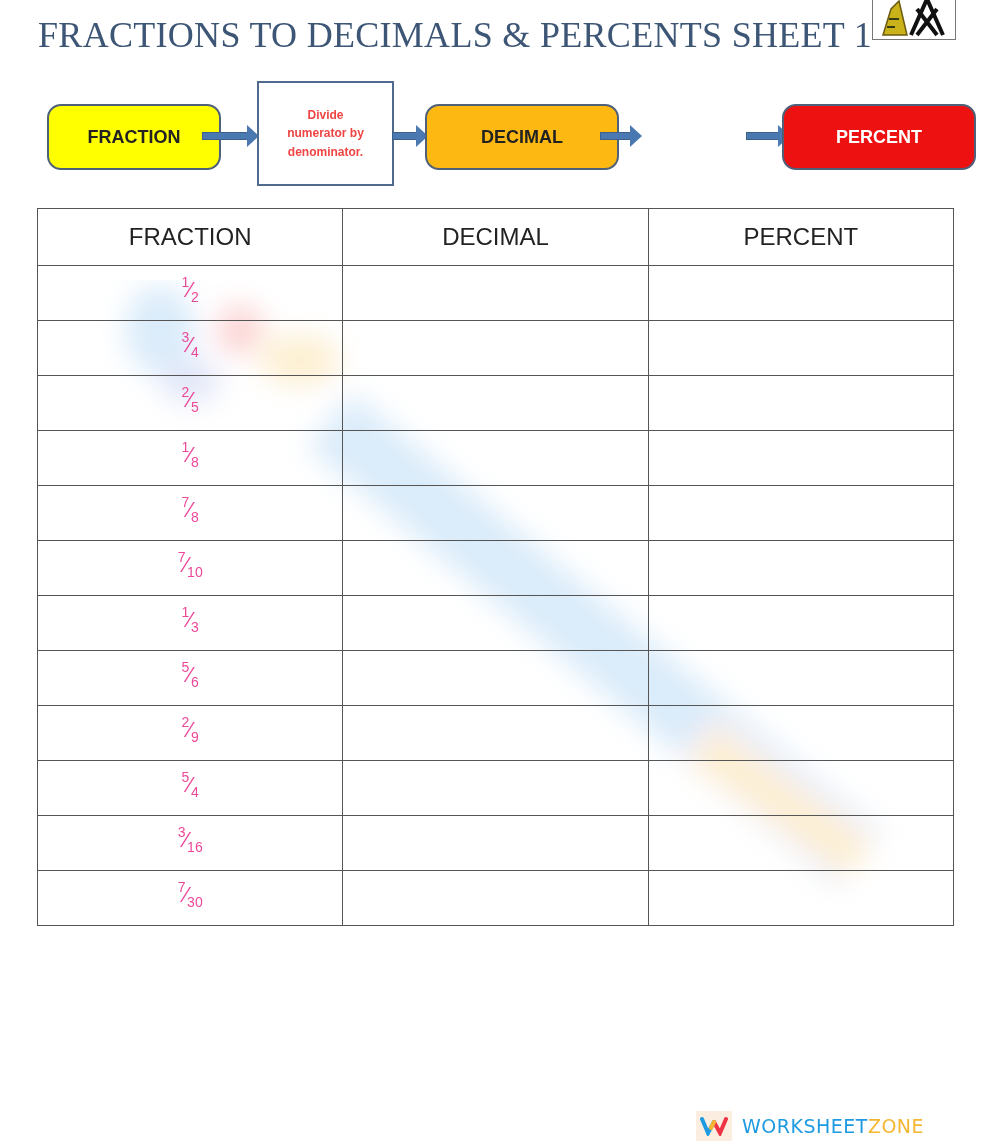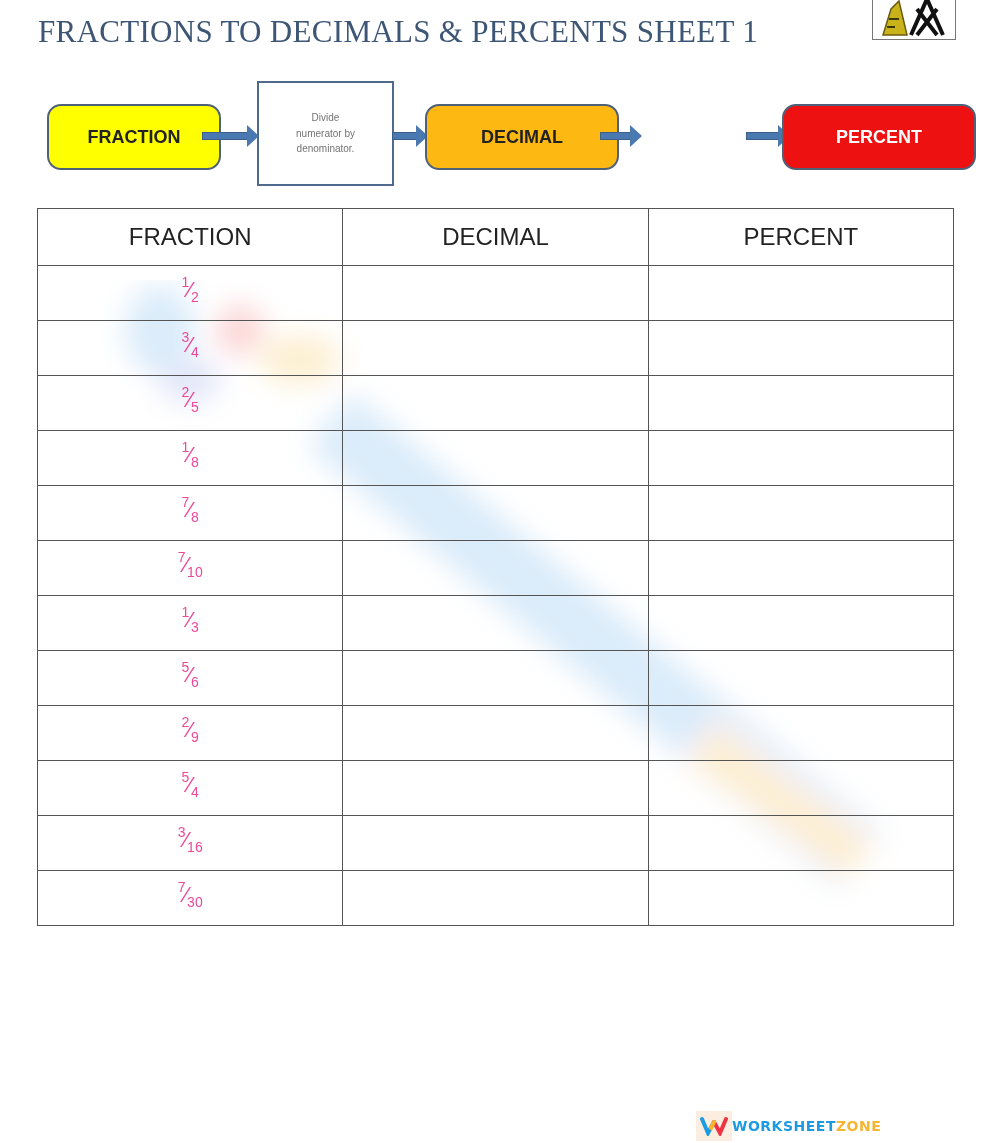--- a/index.html
+++ b/index.html
@@ -1,44 +1,44 @@
 <!DOCTYPE html>
 <html><head>
 <meta charset="utf-8">
 <style>
   html, body { margin:0; padding:0; background:#ffffff; }
   body { width:1000px; height:1143px; position:relative; overflow:hidden; font-family:"Liberation Sans", sans-serif; }
-  .title { position:absolute; left:38px; top:14px; font-family:"Liberation Serif", serif; font-size:31px; color:#3d5676; letter-spacing:0.3px; white-space:nowrap; }
+  .title { position:absolute; left:38px; top:14px; font-family:"Liberation Serif", serif; font-size:36px; color:#3d5676; letter-spacing:0.3px; white-space:nowrap; }
   .logo-box { position:absolute; left:872px; top:-4px; width:84px; height:44px; border:1.5px solid #777; background:#fff; box-sizing:border-box; overflow:hidden; }
   .logo-box svg { position:absolute; left:4px; top:0; }
 
   .flow { position:absolute; left:0; top:0; width:1000px; height:200px; }
   .pill { position:absolute; border-radius:14px; border:2.5px solid #4e6179; box-sizing:border-box; display:flex; align-items:center; justify-content:center; font-weight:bold; font-size:18px; }
   .pill.fraction { left:47px; top:104px; width:174px; height:66px; background:#ffff00; color:#222; }
   .pill.decimal  { left:425px; top:104px; width:194px; height:66px; background:#fdb812; color:#222; }
   .pill.percent  { left:782px; top:104px; width:194px; height:66px; background:#ee1111; color:#ffffff; }
-  .step { position:absolute; border:2.5px solid #4f6a8c; background:#fff; box-sizing:border-box; display:flex; align-items:center; justify-content:center; text-align:center; font-size:10px; line-height:1.55; color:#737373; }
+  .step { position:absolute; border:2.5px solid #4f6a8c; background:#fff; box-sizing:border-box; display:flex; align-items:center; justify-content:center; text-align:center; font-size:12px; line-height:1.55; color:#ef4444;font-weight:bold; }
   .step.divide { left:257px; top:81px; width:137px; height:105px; }
   .step.multiply { left:640px; top:88px; width:119px; height:98px; }
   .arrow { position:absolute; height:14px; }
   .arrow .shaft { position:absolute; left:0; top:3px; height:8px; background:#4a78b0; border:1px solid #3c5f8c; box-sizing:border-box; }
   .arrow .head { position:absolute; top:-4px; width:0; height:0; border-top:11px solid transparent; border-bottom:11px solid transparent; border-left:12px solid #4a78b0; }
 
   table.sheet { position:absolute; left:37px; top:208px; width:917px; border-collapse:collapse; table-layout:fixed; }
   table.sheet td, table.sheet th { border:1.5px solid #555; height:55px; padding:0; text-align:center; vertical-align:middle; box-sizing:border-box; }
   table.sheet th { font-weight:normal; font-size:24px; color:#222; height:57px; }
   .frac { font-size:21px; color:#ec4899; display:inline-block; position:relative; top:-2px; }
   .frac sup { font-size:14px; position:relative; top:-2px; vertical-align:super; }
   .frac sub { font-size:14px; vertical-align:sub; }
   .frac .sl { font-size:22px; margin:0 -1px; }
 
   .watermark { position:absolute; pointer-events:none; }
   .wz { position:absolute; left:692px; top:1108px; width:308px; height:35px; background:#fff; display:flex; align-items:center; }
   .wz .wicon { width:36px; height:30px; background:#fbeee0; display:flex; align-items:center; justify-content:center; margin-left:4px; }
-  .wz .brand { font-family:"DejaVu Sans", sans-serif; font-weight:bold; font-size:14px; letter-spacing:0.5px; white-space:nowrap; }
+  .wz .brand { font-family:"DejaVu Sans", sans-serif; font-weight:normal; font-size:19px; margin-left:10px; letter-spacing:0.5px; white-space:nowrap; }
   .wz .brand .b1 { color:#1e9be0; }
   .wz .brand .b2 { color:#f5b731; }
 </style>
 </head>
 <body>
 
 <div class="title">FRACTIONS TO DECIMALS &amp; PERCENTS SHEET 1</div>
 
 <div class="logo-box">
   <svg width="78" height="40" viewBox="0 0 78 40">

